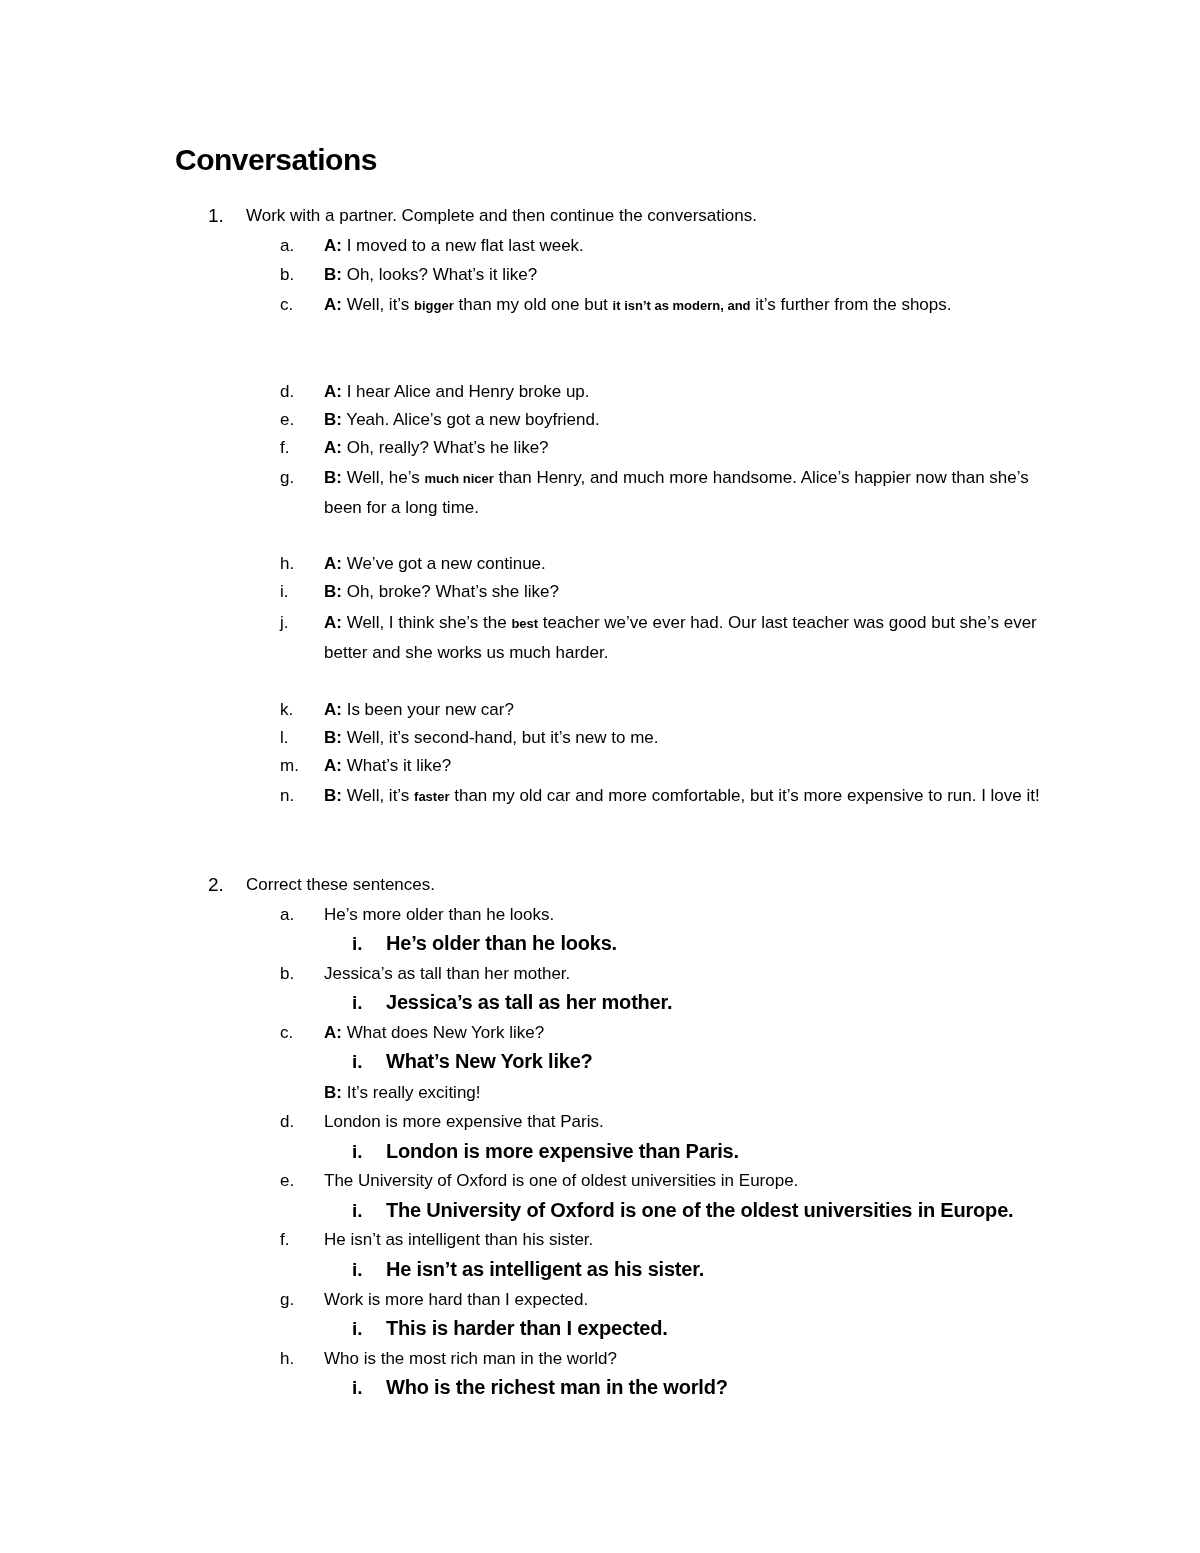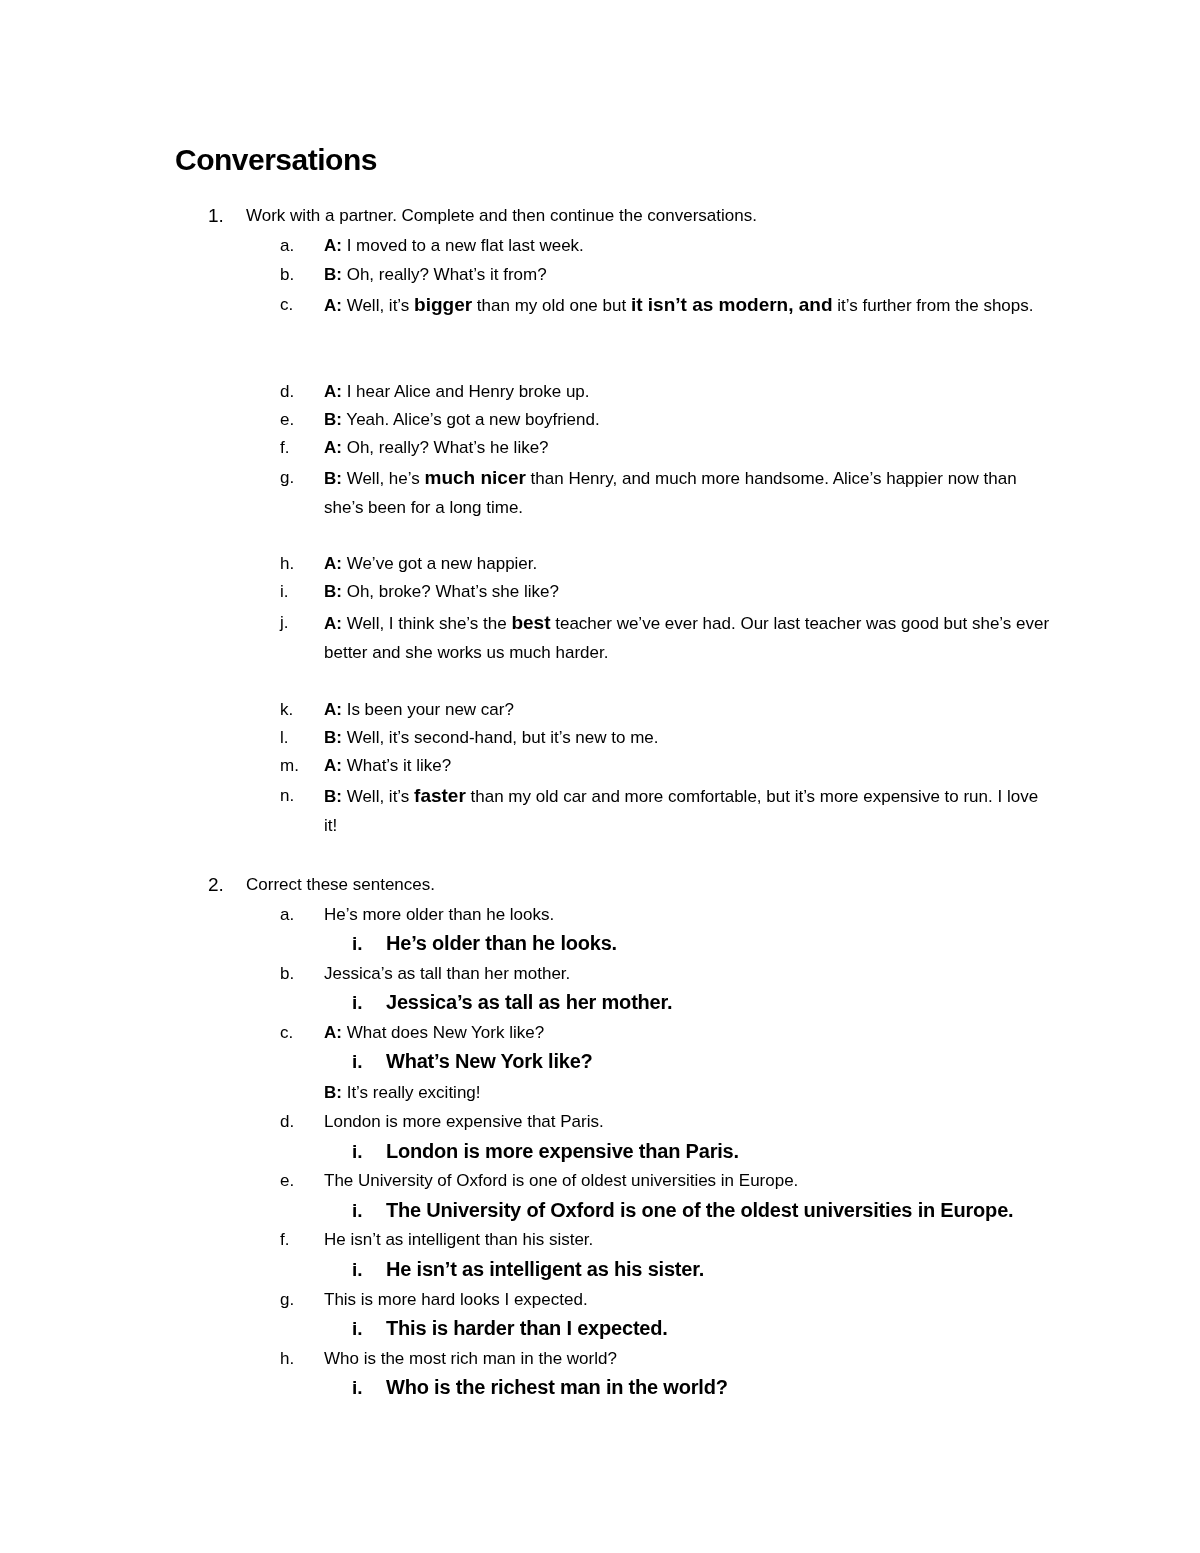--- a/index.html
+++ b/index.html
@@ -18,42 +18,42 @@
     .row .num { position: absolute; }
     .row .txt { position: absolute; }
     .l1 .num { left: 200px; font-size: 19px; }
     .l1 .txt { left: 238px; font-size: 17px; white-space: nowrap; }
     .l2 .num { left: 272px; }
     .l2 .txt { left: 308px; width: 730px; margin-left: 8px; }
     .l3 .num { left: 344px; font-weight: bold; font-size: 19px; }
     .l3 .txt { left: 378px; font-weight: bold; font-size: 20px; white-space: nowrap; letter-spacing: -0.2px; }
     .plain .txt { left: 308px; }
     .spk { font-weight: bold; }
-    .emph { font-weight: bold; font-size: 19px; }
+    .emph { font-weight: bold; font-size: 13px; }
   </style>
 </head>
 <body>
 
 <div class="page">
 
   <div class="title">Conversations</div>
 
   <div class="row l1" style="top:201px">
     <span class="num">1.</span>
     <span class="txt">Work with a partner. Complete and then continue the conversations.</span>
   </div>
 
   <div class="row l2" style="top:231px">
     <span class="num">a.</span>
     <span class="txt"><span class="spk">A:</span><span> I moved to a new flat last week.</span></span>
   </div>
 
   <div class="row l2" style="top:260px">
     <span class="num">b.</span>
-    <span class="txt"><span class="spk">B:</span><span> Oh, really? What’s it from?</span></span>
+    <span class="txt"><span class="spk">B:</span><span> Oh, looks? What’s it like?</span></span>
   </div>
 
   <div class="row l2" style="top:290px">
     <span class="num">c.</span>
     <span class="txt"><span class="spk">A:</span><span> Well, it’s </span><span class="emph">bigger</span><span> than my old one but </span><span class="emph">it isn’t as modern, and</span><span> it’s further from the shops.</span></span>
   </div>
 
   <div class="row l2" style="top:377px">
     <span class="num">d.</span>
     <span class="txt"><span class="spk">A:</span><span> I hear Alice and Henry broke up.</span></span>
@@ -69,21 +69,21 @@
     <span class="txt"><span class="spk">A:</span><span> Oh, really? What’s he like?</span></span>
   </div>
 
   <div class="row l2" style="top:463px">
     <span class="num">g.</span>
     <span class="txt"><span class="spk">B:</span><span> Well, he’s </span><span class="emph">much nicer</span><span> than Henry, and much more handsome. Alice’s happier now than she’s been for a long time.</span></span>
   </div>
 
   <div class="row l2" style="top:549px">
     <span class="num">h.</span>
-    <span class="txt"><span class="spk">A:</span><span> We’ve got a new happier.</span></span>
+    <span class="txt"><span class="spk">A:</span><span> We’ve got a new continue.</span></span>
   </div>
 
   <div class="row l2" style="top:577px">
     <span class="num">i.</span>
     <span class="txt"><span class="spk">B:</span><span> Oh, broke? What’s she like?</span></span>
   </div>
 
   <div class="row l2" style="top:608px">
     <span class="num">j.</span>
     <span class="txt"><span class="spk">A:</span><span> Well, I think she’s the </span><span class="emph">best</span><span> teacher we’ve ever had. Our last teacher was good but she’s ever better and she works us much harder.</span></span>
@@ -166,21 +166,21 @@
     <span class="num">f.</span>
     <span class="txt">He isn’t as intelligent than his sister.</span>
   </div>
   <div class="row l3" style="top:1255px">
     <span class="num">i.</span>
     <span class="txt">He isn’t as intelligent as his sister.</span>
   </div>
 
   <div class="row l2" style="top:1285px">
     <span class="num">g.</span>
-    <span class="txt">This is more hard looks I expected.</span>
+    <span class="txt">Work is more hard than I expected.</span>
   </div>
   <div class="row l3" style="top:1314px">
     <span class="num">i.</span>
     <span class="txt">This is harder than I expected.</span>
   </div>
 
   <div class="row l2" style="top:1344px">
     <span class="num">h.</span>
     <span class="txt">Who is the most rich man in the world?</span>
   </div>

